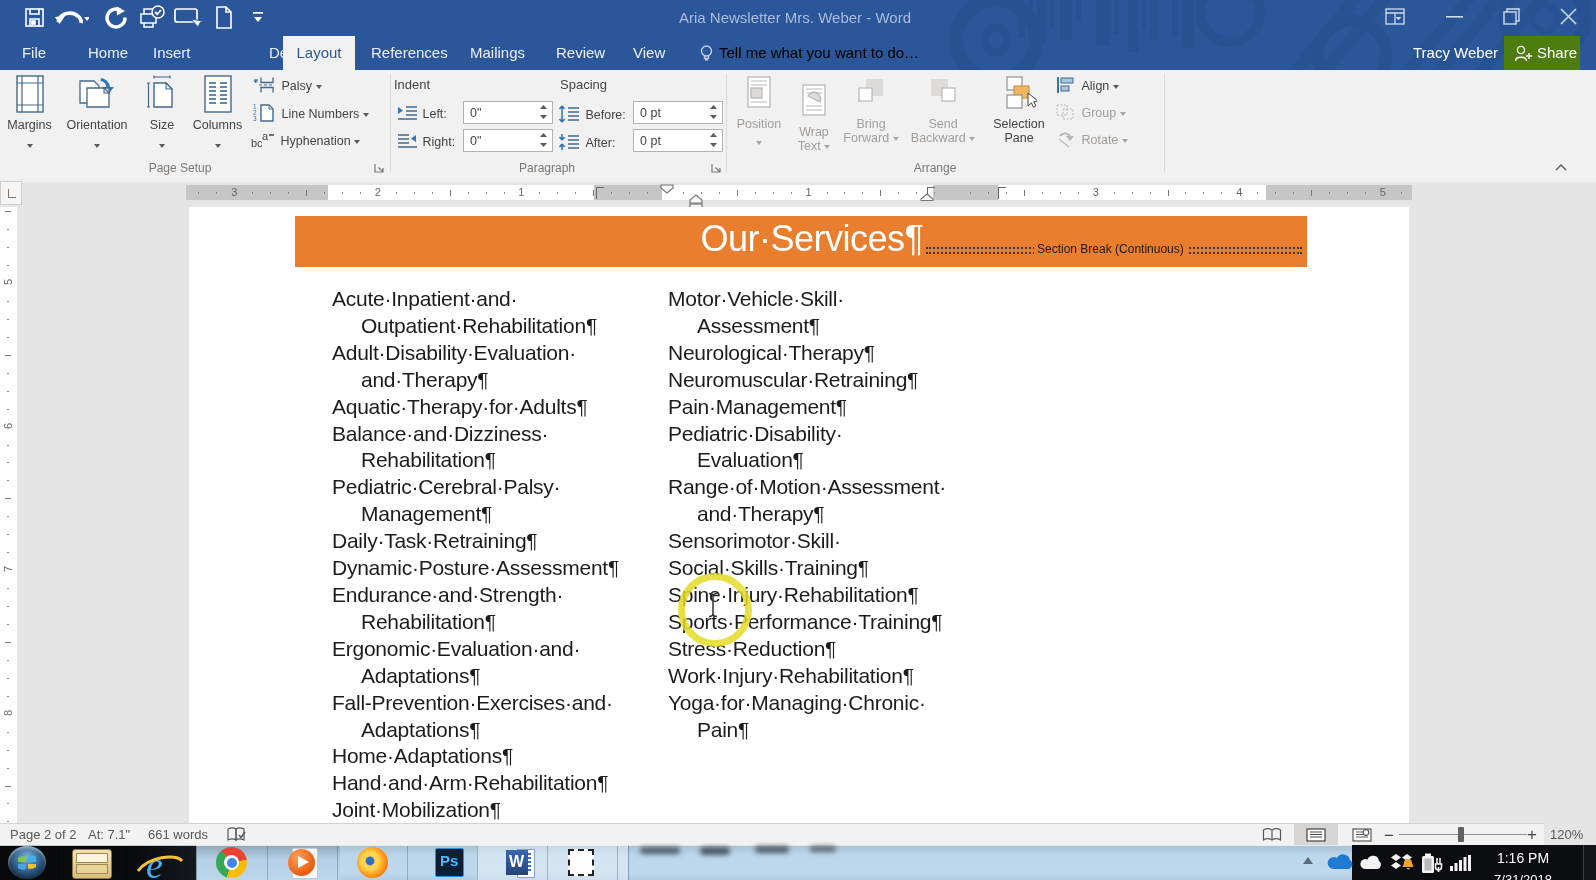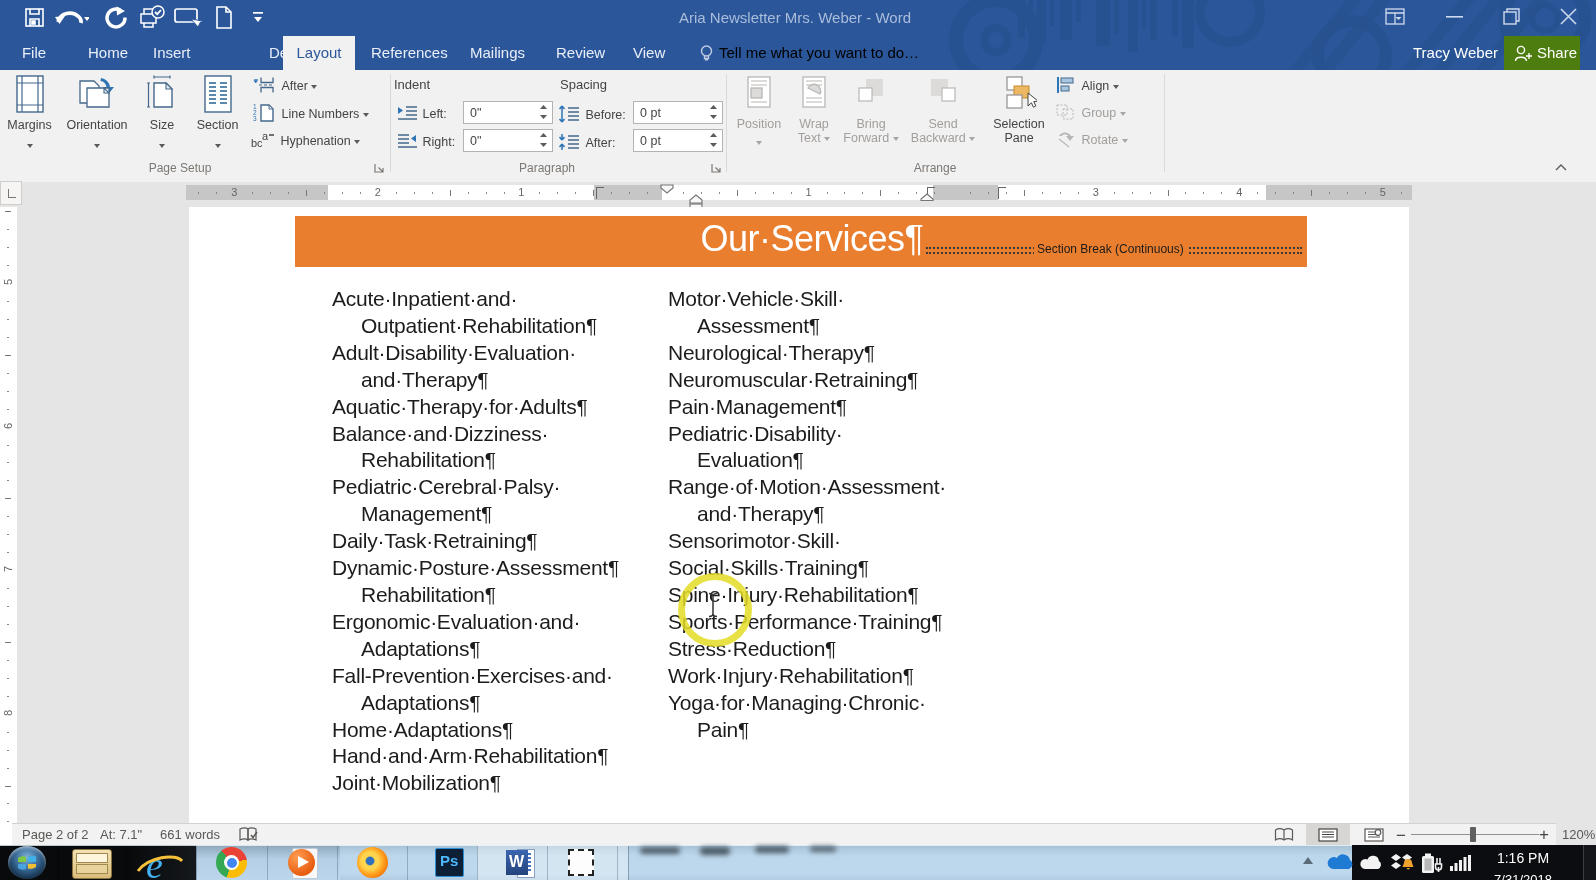--- a/index.html
+++ b/index.html
@@ -39,21 +39,21 @@
   .vticknum{position:absolute;left:1px;width:14px;text-align:center;font-size:11px;
      color:#666;transform:rotate(-90deg);}
   
   #docarea{left:17px;top:207px;width:1579px;height:616px;background:#e5e5e5;}
   #page{position:absolute;left:172px;top:0px;width:1220px;height:616px;background:#ffffff;}
   #banner{position:absolute;left:106px;top:9px;width:1012px;height:51px;background:#ea7e2f;}
   .doccol{position:absolute;font-size:21px;letter-spacing:-0.25px;color:#1c1c1c;
      line-height:26.9px;white-space:nowrap;}
   .ind{padding-left:29px;}
   
-  #statusbar{left:12px;top:823px;width:1544px;height:22px;background:#f2f2f2;border-top:1px solid #d4d2d0;
+  #statusbar{left:0;top:823px;width:1544px;height:22px;background:#f2f2f2;border-top:1px solid #d4d2d0;
      font-size:13px;color:#5a5856;}
   
   #taskbar{left:0;top:845px;width:1596px;height:35px;background:linear-gradient(180deg,#a6c0d4,#bcd6eb 30%,#bed8ed 80%,#b2cde3);}
 </style></head>
 <body>
 <div id="root">
   <div class="abs" id="titlebar"></div>
   <div class="abs" id="tabrow"></div>
   <svg class="abs" id="deco" width="696" height="70" viewBox="0 0 696 70">
     <g fill="#275292">
@@ -197,31 +197,31 @@
       <div style="margin-top:6px"><span class="caret"></span></div>
     </div>
     <div class="bigbtn" style="left:190px;width:55px;">
       <svg width="30" height="38" viewBox="0 0 30 38" style="margin-top:5px" fill="#fff" stroke="#44688c">
         <rect x="2" y="1" width="26" height="36" stroke-width="1.4"></rect>
         <g stroke="#5b88ab" stroke-width="1.8">
           <path d="M6 8 h7 M6 12 h7 M6 16 h7 M6 20 h7 M6 24 h7 M6 28 h7"></path>
           <path d="M17 8 h7 M17 12 h7 M17 16 h7 M17 20 h7 M17 24 h7 M17 28 h7"></path>
         </g>
       </svg>
-      <div class="lbl">Section</div>
+      <div class="lbl">Columns</div>
       <div style="margin-top:6px"><span class="caret"></span></div>
     </div>
 
     <div class="smallbtn" style="left:253px;top:6px;">
       <svg width="22" height="18" viewBox="0 0 22 18" style="vertical-align:-4px">
         <path d="M1 3.5 h4 M1 4.5 l3.5 0 l-1.8 2.5 z" fill="#2e75b6" stroke="#2e75b6" stroke-width="0.7"></path>
         <path d="M8 1.5 v5 h12 v-5 M8 16.5 v-5 h12 v5" fill="none" stroke="#44688c" stroke-width="1.3"></path>
         <path d="M6 9 h3 M11 9 h3 M16 9 h3" stroke="#44688c" stroke-width="1.2"></path>
       </svg>
-      <span style="margin-left:3px">After</span> <span class="caret"></span>
+      <span style="margin-left:3px">Palsy</span> <span class="caret"></span>
     </div>
     <div class="smallbtn" style="left:253px;top:33px;">
       <svg width="22" height="20" viewBox="0 0 22 20" style="vertical-align:-5px">
         <g font-size="6.5" fill="#2e75b6" font-family="Liberation Sans">
           <text x="0" y="6">1</text>
             <text x="0" y="12">2</text>
             <text x="0" y="18">3</text>
         </g>
         <path d="M8 2 h8 l4 4 v12 h-12 z" fill="#fff" stroke="#44688c" stroke-width="1.4"></path>
         <path d="M16 2 l4 4 h-4 z" fill="#eaf0f6" stroke="#44688c" stroke-width="1"></path>
@@ -306,21 +306,21 @@
 
     <div class="bigbtn grey" style="left:733px;width:52px;">
       <svg width="28" height="36" viewBox="0 0 28 36" style="margin-top:6px" fill="#fff" stroke="#b9b7b5" stroke-width="1.3">
         <rect x="3" y="1" width="22" height="30"></rect>
         <path d="M6 5 h16 M6 9 h16 M6 26 h16" stroke-width="1.1"></path>
         <rect x="6" y="12" width="11" height="10" fill="#dddbd9"></rect>
       </svg>
       <div class="lbl">Position</div>
       <div style="margin-top:4px"><span class="caret caretg"></span></div>
     </div>
-    <div class="bigbtn grey" style="left:788px;width:52px;">
+    <div class="bigbtn grey" style="left:788px;width:52px;margin-top:8px;">
       <svg width="28" height="36" viewBox="0 0 28 36" style="margin-top:6px" fill="#fff" stroke="#b9b7b5" stroke-width="1.3">
         <rect x="3" y="1" width="22" height="30"></rect>
         <path d="M6 5 h16 M6 9 h16 M6 22 h16 M6 26 h16" stroke-width="1.1"></path>
         <path d="M8 12 a5 5 0 0 1 12 6 z" fill="#dddbd9"></path>
       </svg>
       <div class="lbl">Wrap<br>Text <span class="caret caretg"></span></div>
     </div>
     <div class="bigbtn grey" style="left:841px;width:60px;">
       <svg width="30" height="36" viewBox="0 0 30 36" style="margin-top:6px">
         <rect x="10" y="3" width="17" height="17" fill="#dddbd9"></rect>
@@ -526,20 +526,21 @@
         <div class="ind">Outpatient·Rehabilitation¶</div>
         <div>Adult·Disability·Evaluation·</div>
         <div class="ind">and·Therapy¶</div>
         <div>Aquatic·Therapy·for·Adults¶</div>
         <div>Balance·and·Dizziness·</div>
         <div class="ind">Rehabilitation¶</div>
         <div>Pediatric·Cerebral·Palsy·</div>
         <div class="ind">Management¶</div>
         <div>Daily·Task·Retraining¶</div>
         <div>Dynamic·Posture·Assessment¶</div>
+        <div>Endurance·and·Strength·</div>
         <div class="ind">Rehabilitation¶</div>
         <div>Ergonomic·Evaluation·and·</div>
         <div class="ind">Adaptations¶</div>
         <div>Fall-Prevention·Exercises·and·</div>
         <div class="ind">Adaptations¶</div>
         <div>Home·Adaptations¶</div>
         <div>Hand·and·Arm·Rehabilitation¶</div>
         <div>Joint·Mobilization¶</div>
       </div>
       <div class="doccol" style="left:479px;top:79px;">

